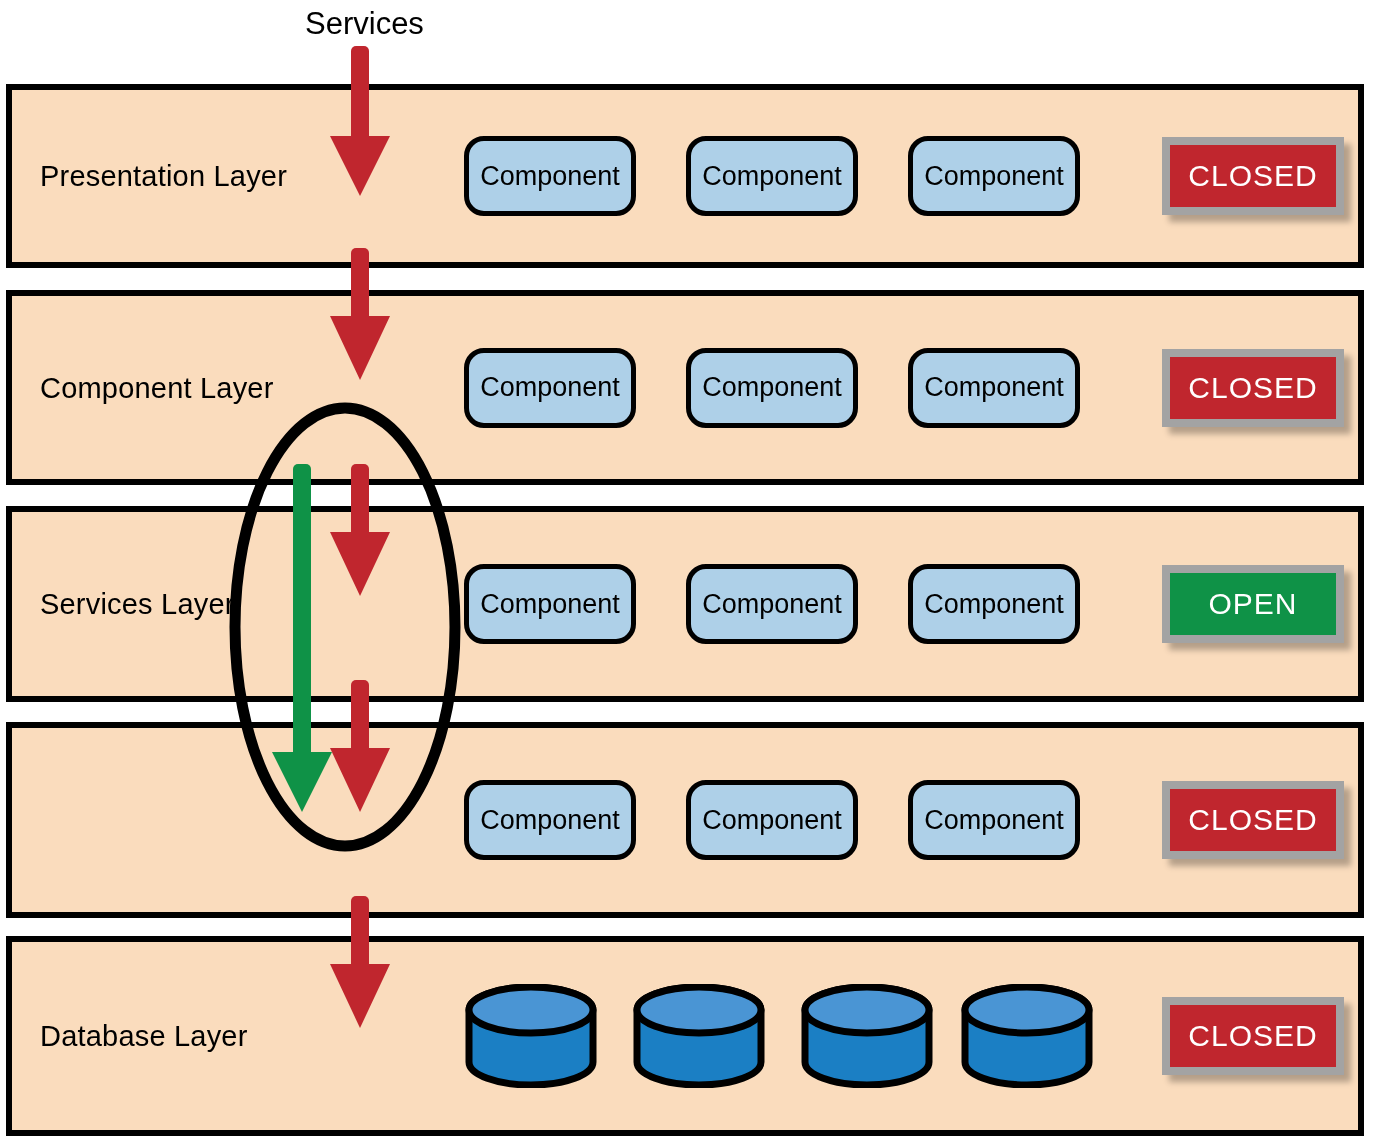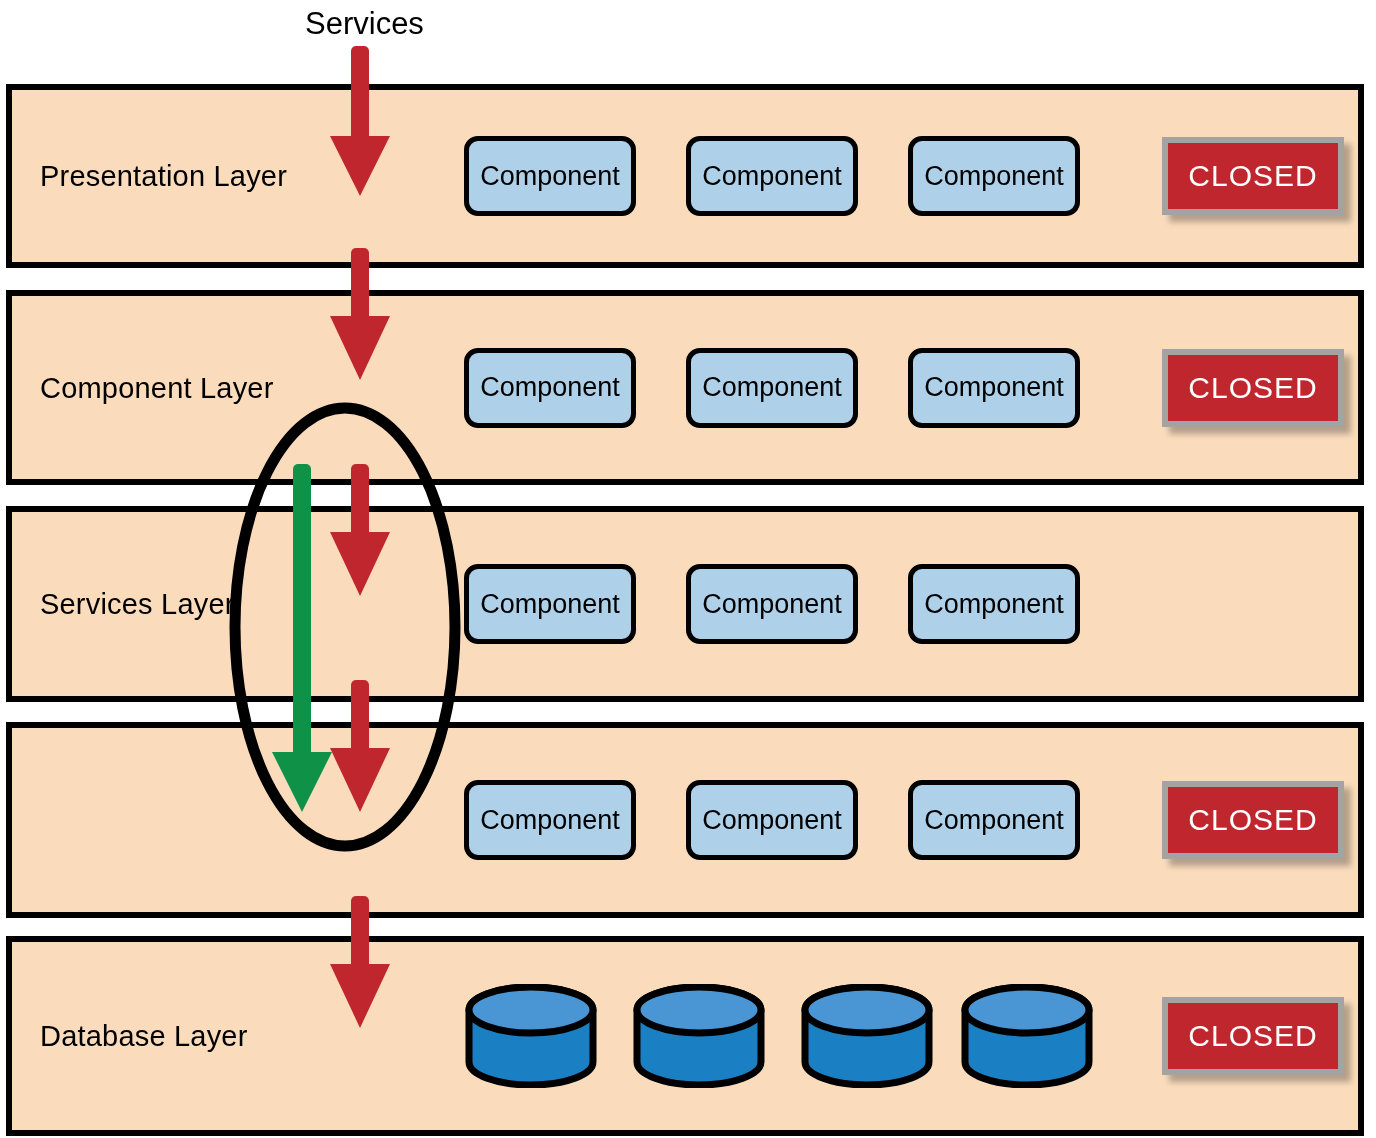--- a/index.html
+++ b/index.html
@@ -36,35 +36,35 @@
     letter-spacing: 0.2px;
   }
   .component-box {
     position: absolute;
     top: 50%;
     transform: translateY(-50%);
     width: 172px;
     height: 80px;
     background: #aed0e8;
     border: 5px solid #000000;
-    border-radius: 14px;
+    border-radius: 20px;
     box-sizing: border-box;
     display: flex;
     align-items: center;
     justify-content: center;
     font-size: 27px;
     color: #000000;
   }
   .status-badge {
     position: absolute;
     top: 50%;
     transform: translateY(-50%);
     width: 182px;
     height: 78px;
-    border: 6px solid #a3a3a3;
+    border: 8px solid #a3a3a3;
     box-sizing: border-box;
     display: flex;
     align-items: center;
     justify-content: center;
     font-size: 30px;
     color: #ffffff;
     letter-spacing: 1px;
     box-shadow: 7px 7px 6px rgba(0,0,0,0.28);
   }
   .db-cylinder {
@@ -110,20 +110,21 @@
     <div class="component-box" style="left:674px;">Component</div>
     <div class="component-box" style="left:896px;">Component</div>
     <div class="status-badge" style="left:1150px; background:#c0262e;">CLOSED</div>
   </div>
 
   <div class="layer-band" style="top:506px; height:196px;">
     <div class="layer-label">Services Layer</div>
     <div class="component-box" style="left:452px;">Component</div>
     <div class="component-box" style="left:674px;">Component</div>
     <div class="component-box" style="left:896px;">Component</div>
+    <div class="status-badge" style="left:1150px; background:#0f9247;">OPEN</div>
   </div>
 
   <div class="layer-band" style="top:722px; height:196px;">
     <div class="component-box" style="left:452px;">Component</div>
     <div class="component-box" style="left:674px;">Component</div>
     <div class="component-box" style="left:896px;">Component</div>
     <div class="status-badge" style="left:1150px; background:#c0262e;">CLOSED</div>
   </div>
 
   <div class="layer-band" style="top:936px; height:200px;">

